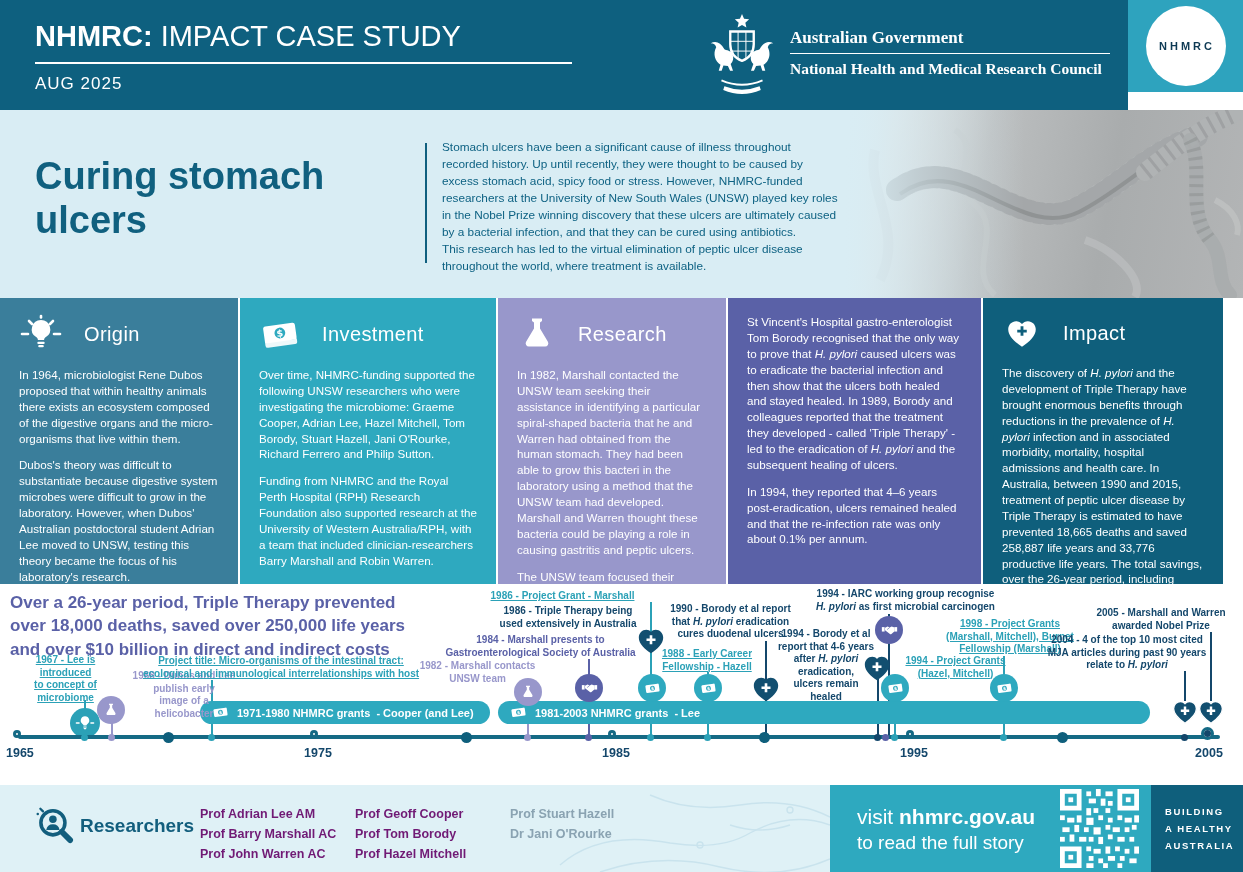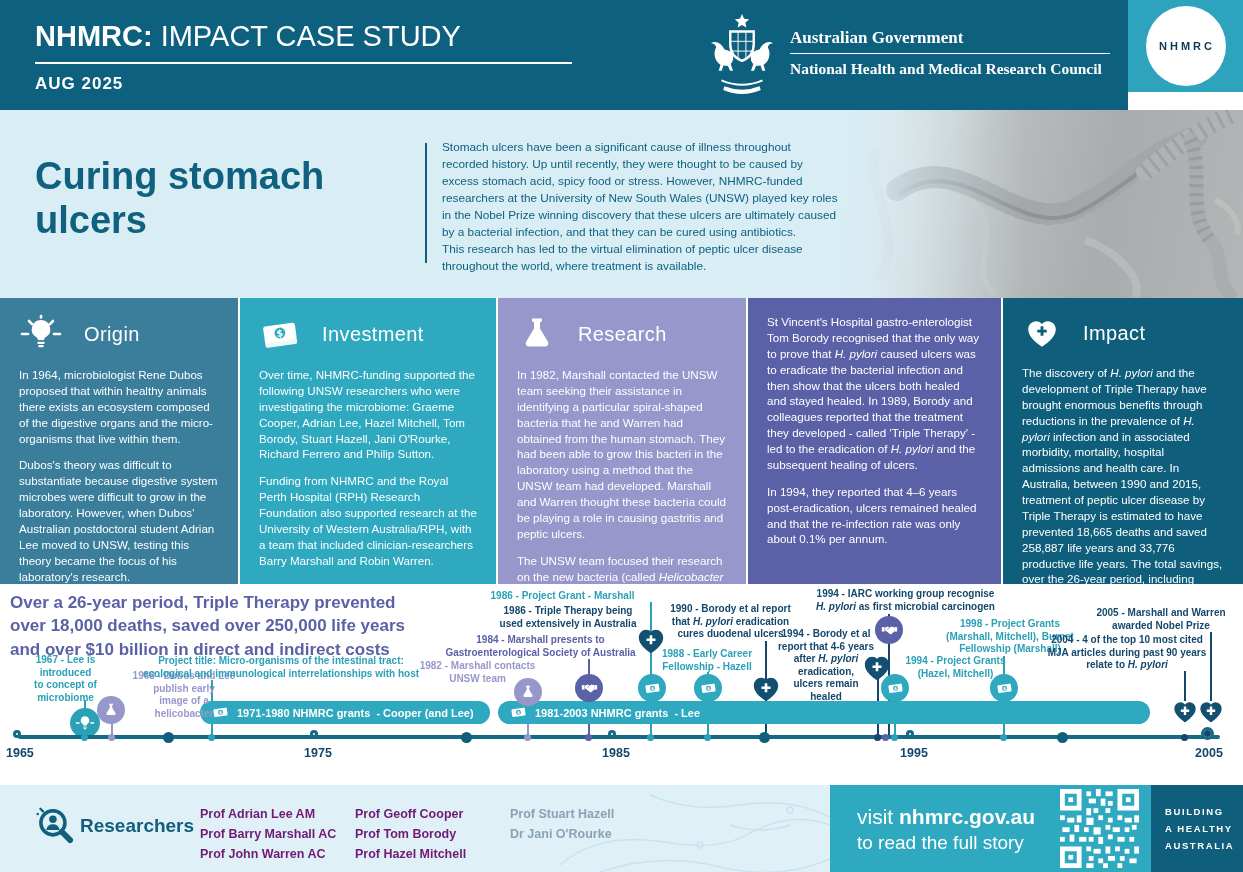--- a/index.html
+++ b/index.html
@@ -10,21 +10,21 @@
   .header { position:absolute; left:0; top:0; width:1128px; height:110px; background:#0E607F; }
   .nhmrc-tile { position:absolute; left:1128px; top:0; width:115px; height:92px; background:#2EA3BE;
                 display:flex; align-items:center; justify-content:center; }
   .nhmrc-circle { width:80px; height:80px; border-radius:50%; background:#fff; color:#0E3A54;
                   display:flex; align-items:center; justify-content:center;
                   font-size:11px; font-weight:bold; letter-spacing:3px; padding-left:3px; }
   .header-title { position:absolute; left:35px; top:20px; color:#fff; font-size:29px; white-space:nowrap; }
   .header-title .tb { font-weight:800; }
   .header-title .tr { font-weight:400; }
   .header-rule { position:absolute; left:35px; top:62px; width:537px; height:2px; background:#fff; }
-  .header-date { position:absolute; left:35px; top:74px; color:#fff; font-size:17px; letter-spacing:1px; font-weight:700; }
+  .header-date { position:absolute; left:35px; top:74px; color:#fff; font-size:17px; letter-spacing:1px; font-weight:400; }
   .crest { position:absolute; left:698px; top:10px; }
   .gov { position:absolute; left:790px; top:28px; color:#fff; font-family:"Liberation Serif",serif; }
   .gov-name { font-size:17px; font-weight:700; }
   .gov-rule { width:320px; height:1px; background:#fff; margin:5px 0 6px; }
   .gov-dept { font-size:15.5px; font-weight:700; }
 
   
   .hero { position:absolute; left:0; top:110px; width:1243px; height:188px; background:#D9EDF4; }
   .hero-title { position:absolute; left:35px; top:44px; font-size:38px; font-weight:800; color:#10607F;
                 line-height:1.16; white-space:pre-line; }
@@ -39,21 +39,21 @@
   .col { color:#fff; padding:16px 19px 10px 19px; }
   .col-head { display:flex; align-items:center; gap:21px; margin-bottom:13px; }
   .col-title { font-size:20px; font-weight:400; letter-spacing:.4px; }
   .col p { font-size:11.6px; line-height:1.37; margin-bottom:11px; font-weight:500; }
 
   
   .tl { position:absolute; left:0; top:584px; width:1243px; height:201px; background:#fff; }
   .tl-headline { position:absolute; left:10px; top:7px; font-size:17px; font-weight:700; color:#5A61A7;
                  line-height:1.38; white-space:pre-line; }
   .ev { position:absolute; font-size:10px; font-weight:700; line-height:1.26; text-align:center; white-space:pre-line; }
-  .ev-teal { color:#2BA1B7; } .ev-lav { color:#9897CB; } .ev-purple { color:#5A61A7; } .ev-navy { color:#14476B; }
+  .ev-teal { color:#2BA1B7;text-decoration:underline; } .ev-lav { color:#9897CB; } .ev-purple { color:#5A61A7; } .ev-navy { color:#14476B; }
   .conn { position:absolute; width:2px; }
   .c-teal { background:#2BA1B7; } .c-lav { background:#9897CB; } .c-purple { background:#5A61A7; } .c-navy { background:#14476B; }
   .axis { position:absolute; left:18px; top:151px; width:1202px; height:4px; background:#156A85; border-radius:2px; }
   .gbar { position:absolute; top:117px; height:23px; background:#2EA9BF; border-radius:12px; color:#fff;
           display:flex; align-items:center; gap:8px; padding:0 12px; }
   .gbar-label { font-size:11px; font-weight:700; white-space:pre; }
   .tico { position:absolute; border-radius:50%; display:flex; align-items:center; justify-content:center; }
   .bg-teal { background:#2BA1B7; color:#2BA1B7; } .bg-bteal { background:#2EA9BF; color:#2EA9BF; }
   .bg-lav { background:#9897CB; color:#9897CB; } .bg-purple { background:#5A61A7; color:#5A61A7; }
   .dot { position:absolute; border-radius:50%; }
@@ -177,21 +177,21 @@
             <circle cx="20" cy="19" r="5.4" fill="currentColor"></circle>
             <text x="20" y="22.6" text-anchor="middle" font-family="DejaVu Sans" font-size="9.5" font-weight="bold" fill="#fff">$</text>
           </g>
         </svg>
         <span class="col-title" style="color:#fff">Investment</span>
       </div>
       <p>Over time, NHMRC-funding supported the following UNSW researchers who were investigating the microbiome: Graeme Cooper, Adrian Lee, Hazel Mitchell, Tom Borody, Stuart Hazell, Jani O'Rourke, Richard Ferrero and Philip Sutton.</p>
       <p>Funding from NHMRC and the Royal Perth Hospital (RPH) Research Foundation also supported research at the University of Western Australia/RPH, with a team that included clinician-researchers Barry Marshall and Robin Warren.</p>
     </div>
 
-    <div class="col" style="width:248px;background:#9897CB">
+    <div class="col" style="width:228px;background:#9897CB">
       <div class="col-head">
         <svg width="40" height="40" viewBox="0 0 40 40">
           <path fill="#fff" d="M15 4.5h10v2.6l-2 1.3v6l7.9 13.4a3.2 3.2 0 0 1-2.8 4.8H11.9a3.2 3.2 0 0 1-2.8-4.8L17 14.4v-6l-2-1.3z"></path>
         </svg>
         <span class="col-title">Research</span>
       </div>
       <p>In 1982, Marshall contacted the UNSW team seeking their assistance in identifying a particular spiral-shaped bacteria that he and Warren had obtained from the human stomach. They had been able to grow this bacteri in the laboratory using a method that the UNSW team had developed. Marshall and Warren thought these bacteria could be playing a role in causing gastritis and peptic ulcers.</p>
       <p>The UNSW team focused their research on the new bacteria (called <i>Helicobacter pylori</i> or <i>H. pylori</i>) and developed diagnostic tests for it.</p>
     </div>
 

